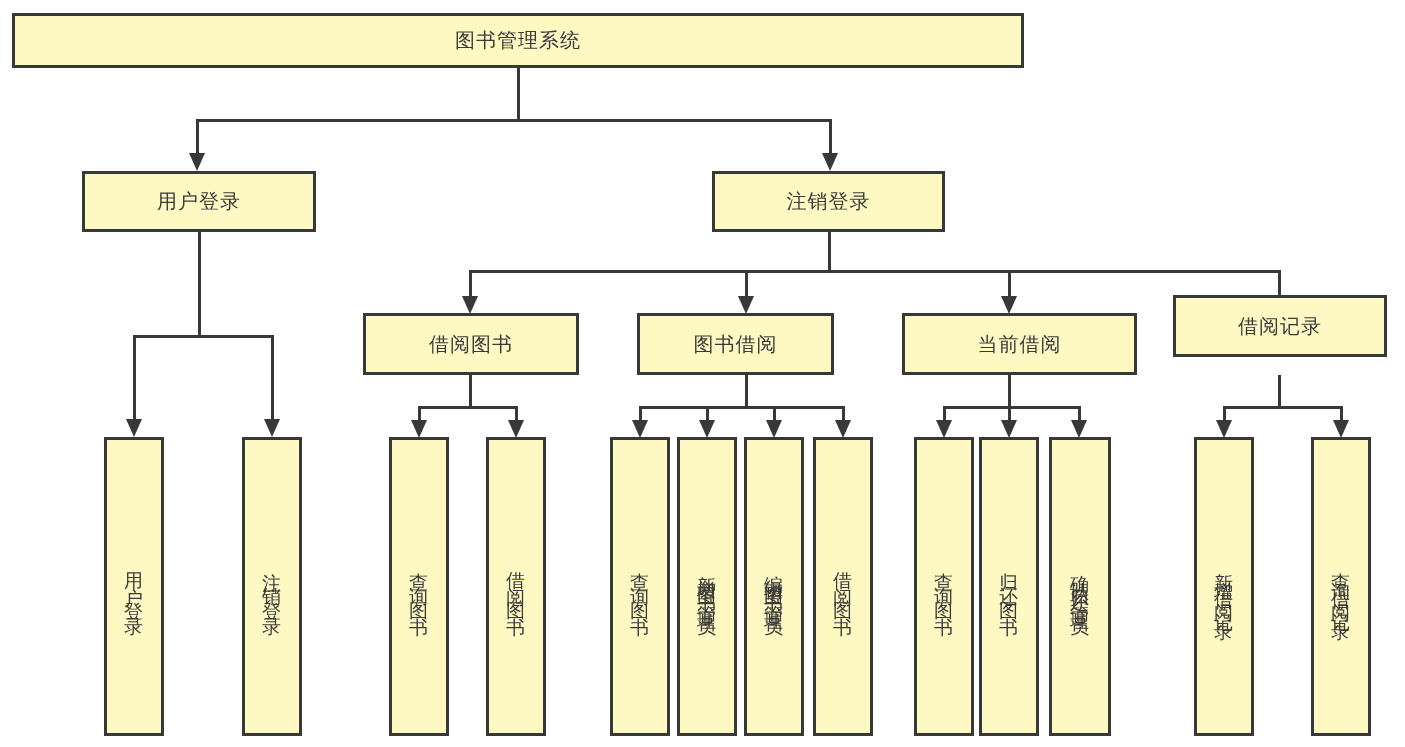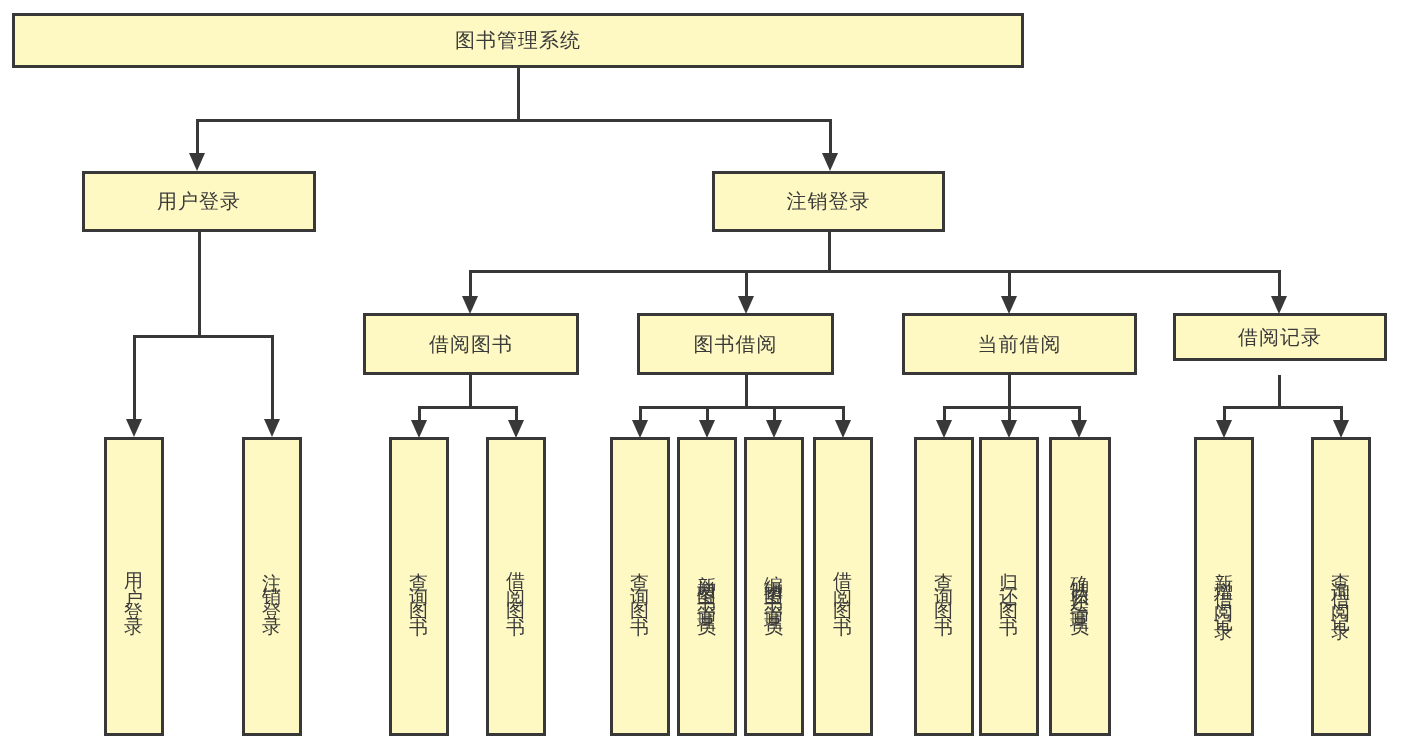--- a/index.html
+++ b/index.html
@@ -77,21 +77,21 @@
 
   <div class="box" style="left:363px;top:313px;width:216px;height:62px">
     <span class="hlabel">借阅图书</span>
   </div>
   <div class="box" style="left:637px;top:313px;width:197px;height:62px">
     <span class="hlabel">图书借阅</span>
   </div>
   <div class="box" style="left:902px;top:313px;width:235px;height:62px">
     <span class="hlabel">当前借阅</span>
   </div>
-  <div class="box" style="left:1173px;top:313px;width:214px;height:48px">
+  <div class="box" style="left:1173px;top:295px;width:214px;height:62px">
     <span class="hlabel">借阅记录</span>
   </div>
 
   <div class="vline" style="left:469px;top:375px;height:33px"></div>
   <div class="hline" style="left:418px;top:406px;width:100px"></div>
   <div class="vline" style="left:418px;top:408px;height:14px"></div>
   <div class="ahead" style="left:411px;top:420px"></div>
   <div class="vline" style="left:515px;top:408px;height:14px"></div>
   <div class="ahead" style="left:508px;top:420px"></div>
 

